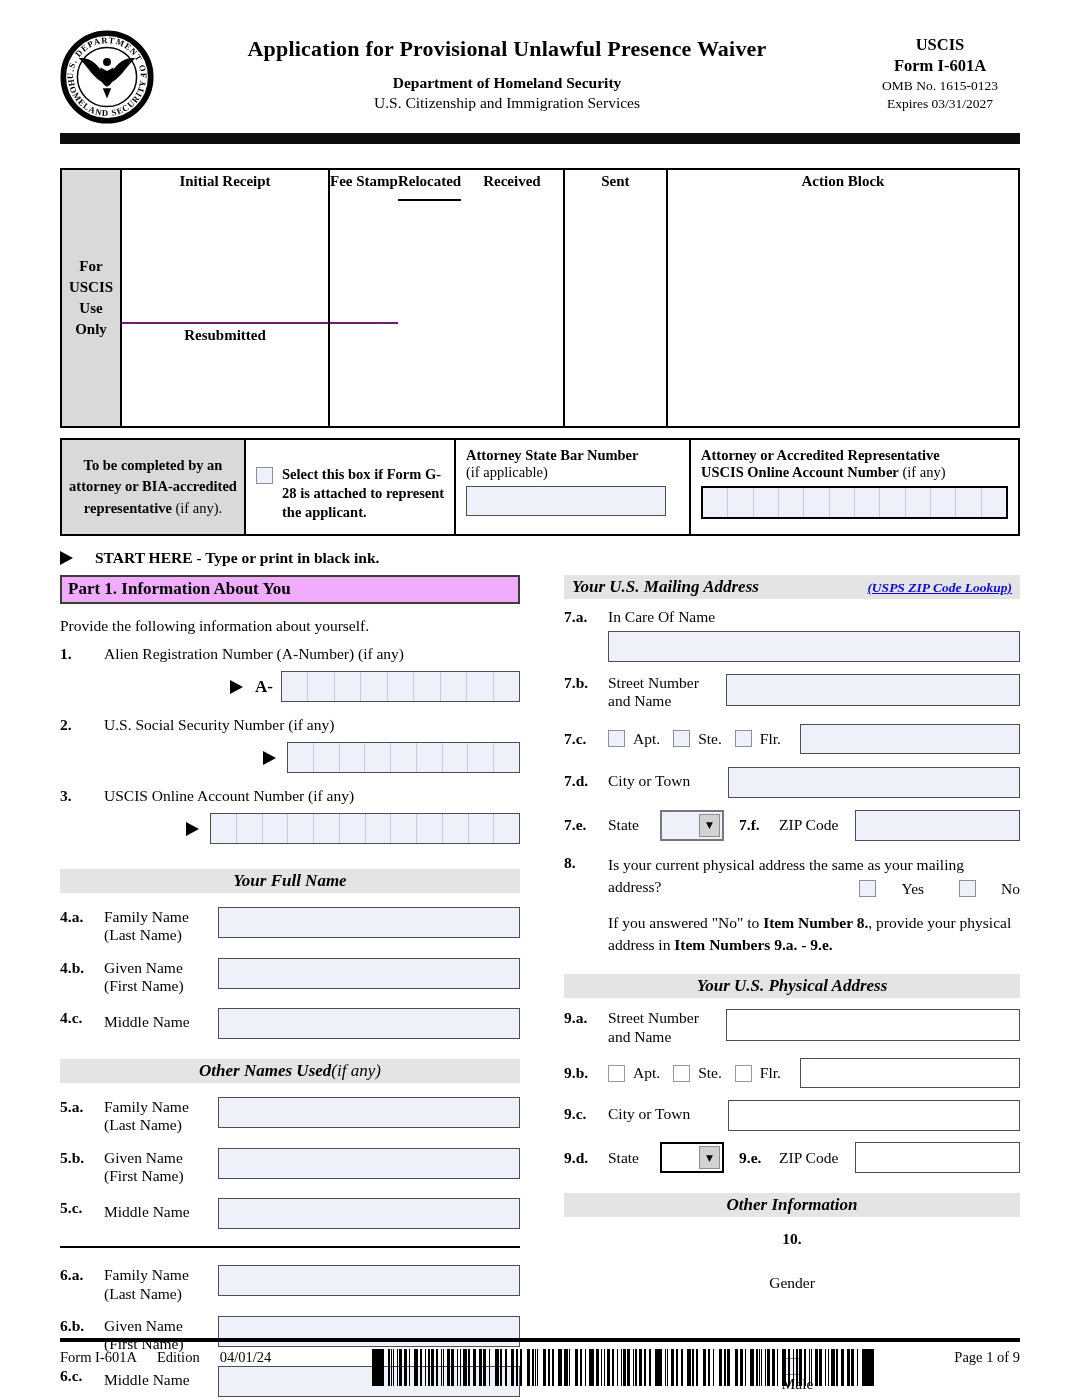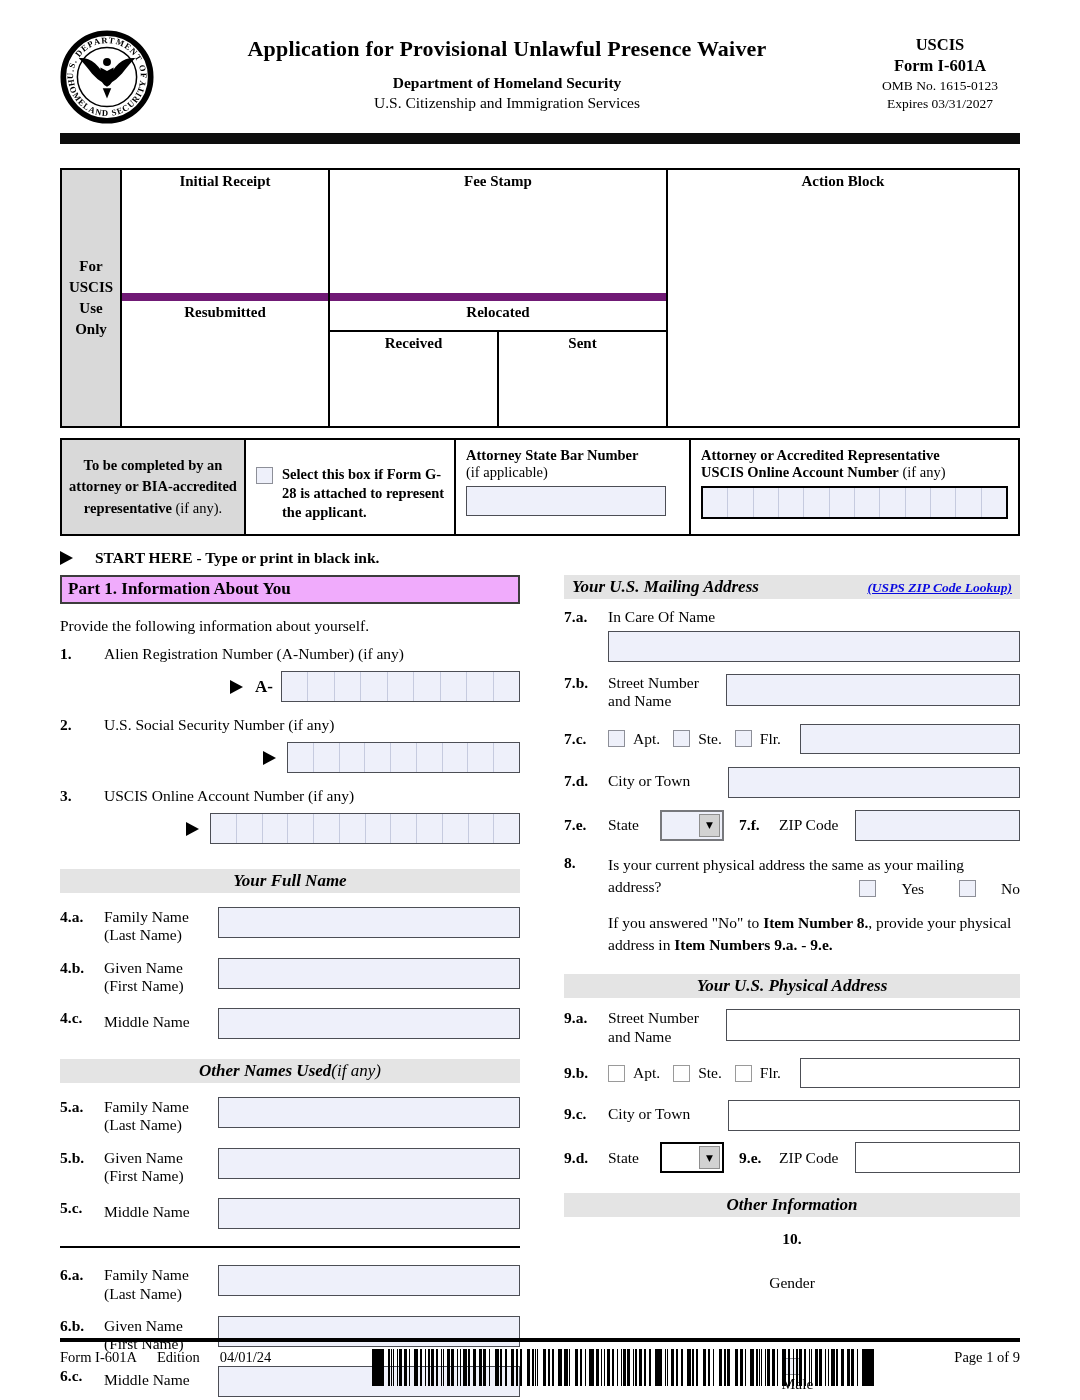--- a/index.html
+++ b/index.html
@@ -19,24 +19,24 @@
   .hdr-right .b { font-size:16.5px; font-weight:bold; line-height:1.3; }
   .hdr-right .r { font-size:13.5px; line-height:1.35; }
   .black-bar { height:11px; background:#0d0d0d; margin-top:9px; }
 
   
   .use-table { margin-top:24px; border:2px solid #000; height:260px; display:flex; }
   .use-side { flex:0 0 60px; background:#d9d9d9; border-right:2px solid #000;
               display:flex; align-items:center; justify-content:center; text-align:center;
               font-weight:bold; font-size:15px; line-height:1.4; }
   .use-colB { flex:0 0 208px; display:flex; flex-direction:column; border-right:2px solid #000; }
-  .use-colC { flex:0 0 338px; display:flex; flex-direction:column; border-right:2px solid #000; }
+  .use-colC { flex:0 0 338px; display:flex; flex-direction:row; border-right:2px solid #000; }
   .use-colD { flex:1; }
   .cell-lbl { font-weight:bold; font-size:15px; text-align:center; padding-top:3px; }
-  .use-top { height:131px; border-bottom:8px solid #701a75; }
+  .use-top { height:154px; border-bottom:2px solid #701a75; }
   .use-bottom { flex:1; }
   .reloc-hdr { height:31px; border-bottom:2px solid #000; }
   .reloc-row { flex:1; display:flex; }
   .reloc-rec { flex:1; border-right:2px solid #000; }
   .reloc-sent { flex:1; }
 
   
   .atty { margin-top:10px; border:2px solid #000; height:98px; display:flex; font-size:14.5px; }
   .atty-gray { flex:0 0 184px; background:#d9d9d9; border-right:2px solid #000;
                display:flex; align-items:center; justify-content:center; text-align:center;

